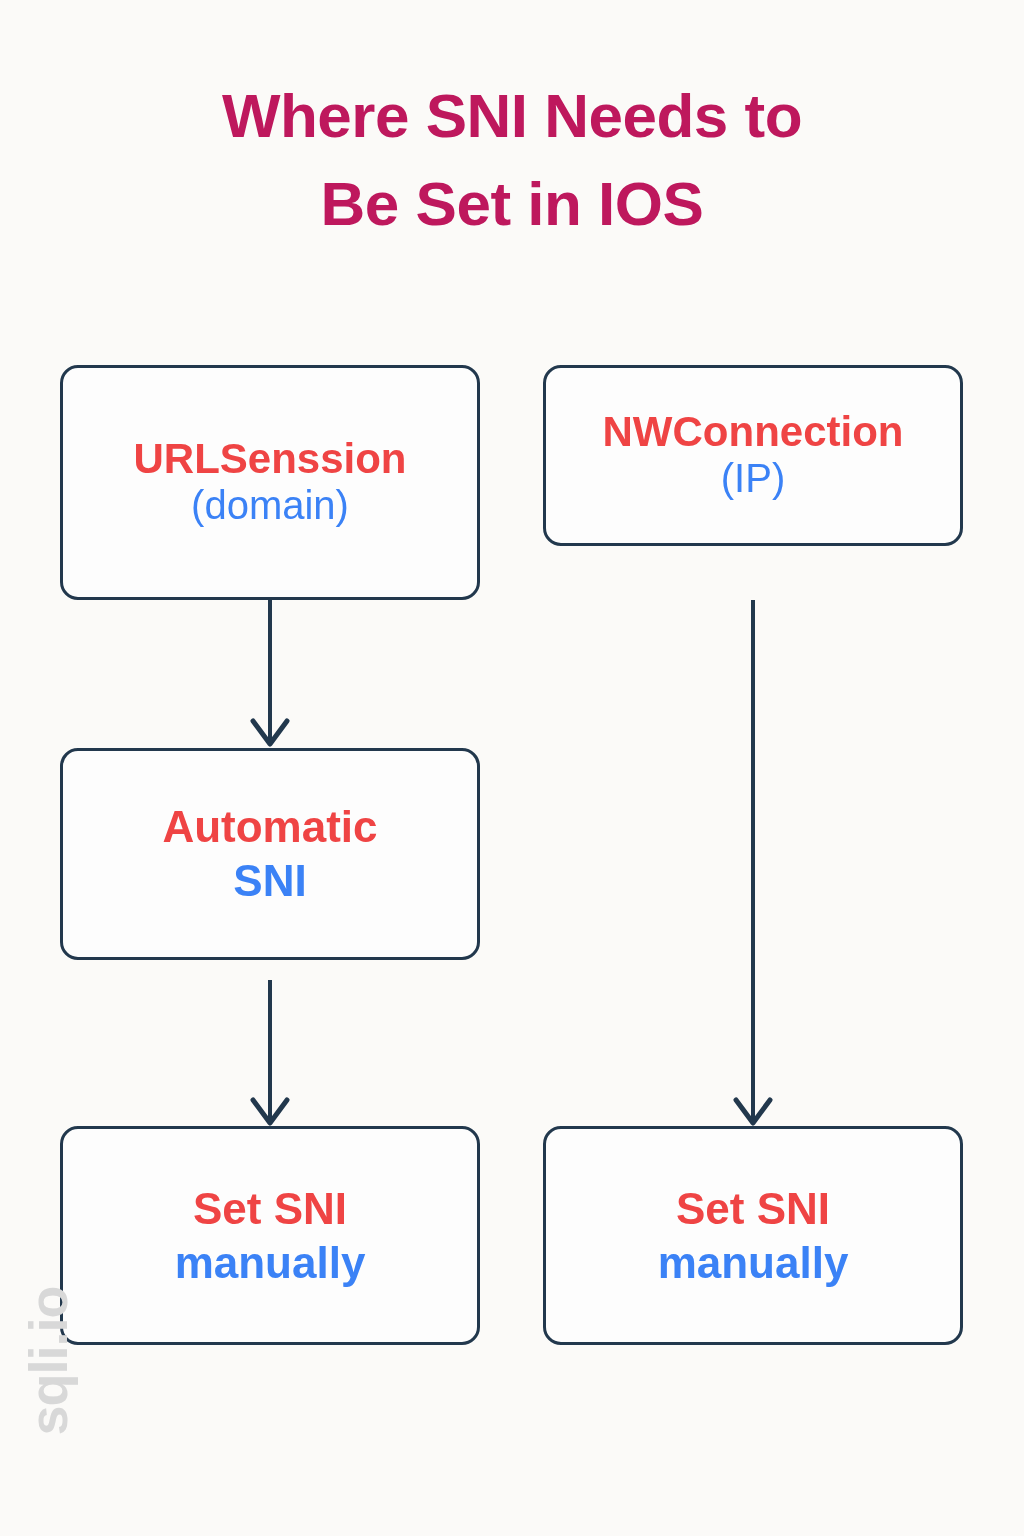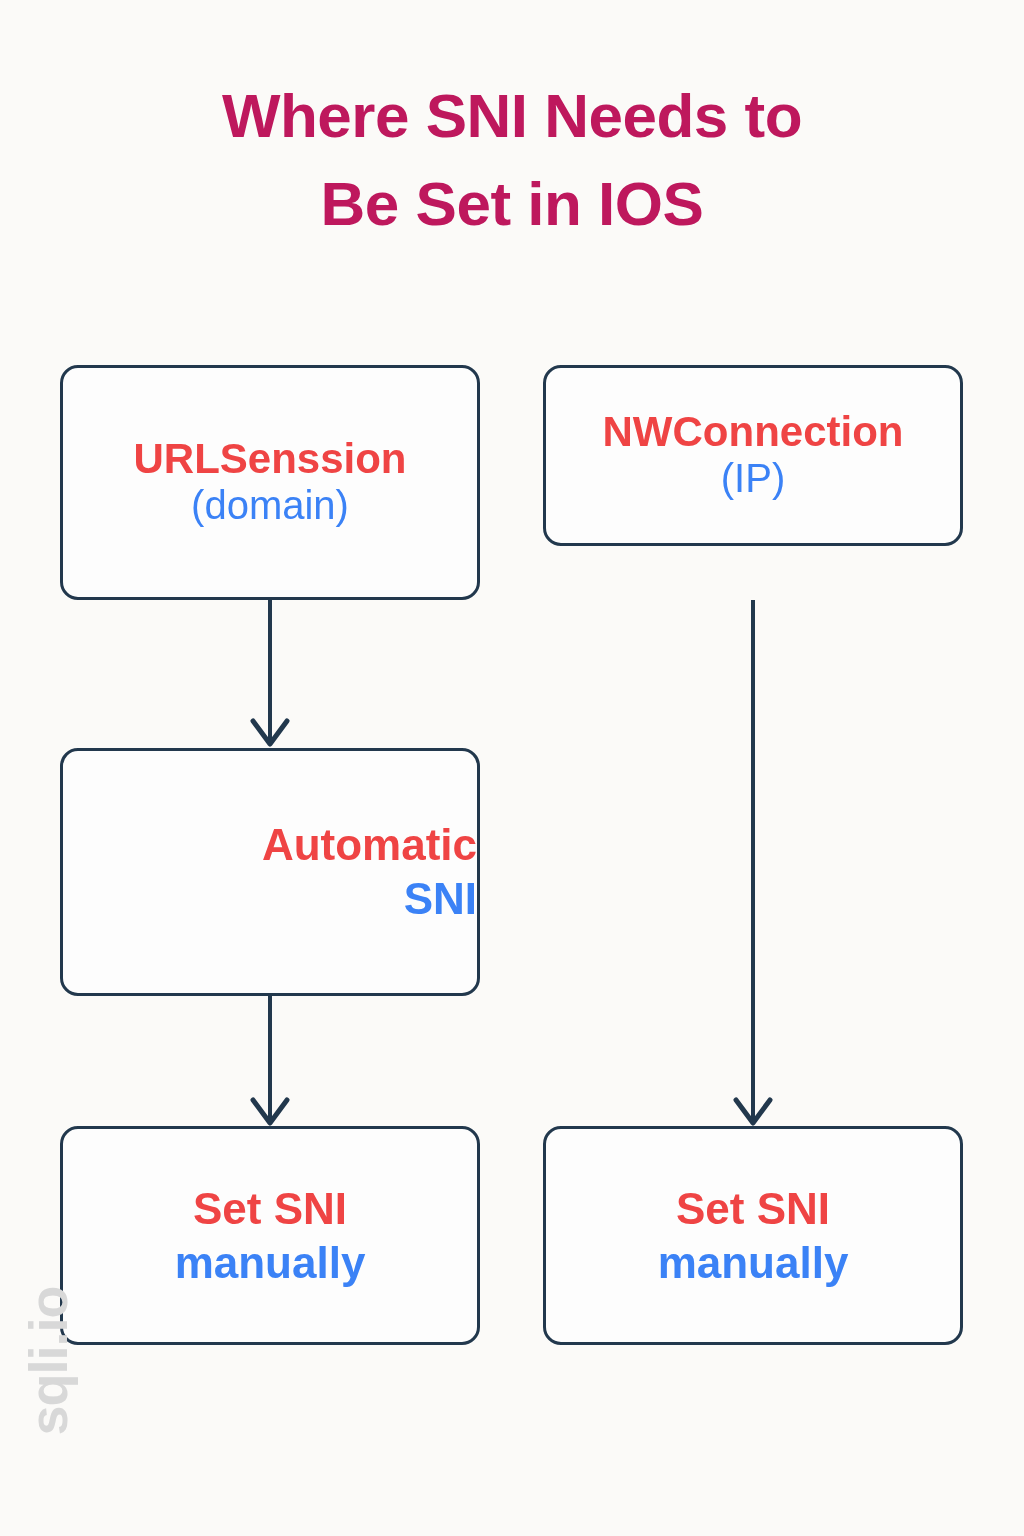--- a/index.html
+++ b/index.html
@@ -67,21 +67,21 @@
   .node.stacked .line1,
   .node.stacked .line2 {
     font-weight: bold;
     font-size: 44px;
     line-height: 1.22;
   }
 
   
   #node-urlsession  { left: 60px;  top: 365px;  width: 420px; height: 235px; }
   #node-nwconnection{ left: 543px; top: 365px;  width: 420px; height: 181px; }
-  #node-auto-sni    { left: 60px;  top: 748px;  width: 420px; height: 248px; align-items: flex-end; }
+  #node-auto-sni    { left: 60px;  top: 748px;  width: 420px; height: 212px; }
   #node-manual-left { left: 60px;  top: 1126px; width: 420px; height: 219px; }
   #node-manual-right{ left: 543px; top: 1126px; width: 420px; height: 219px; }
 
   
   #connectors {
     position: absolute;
     left: 0; top: 0;
     width: 1024px; height: 1536px;
     pointer-events: none;
   }

